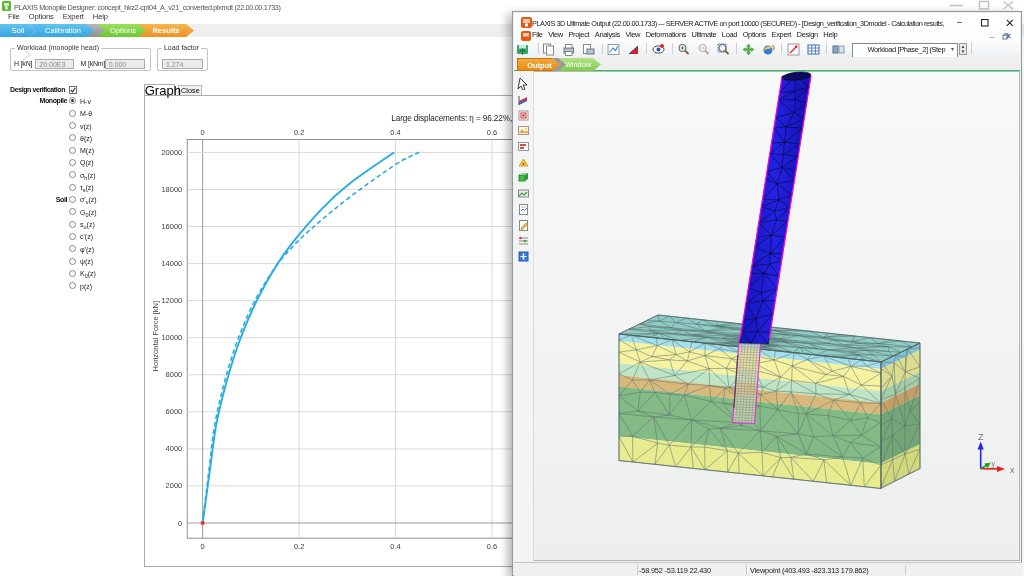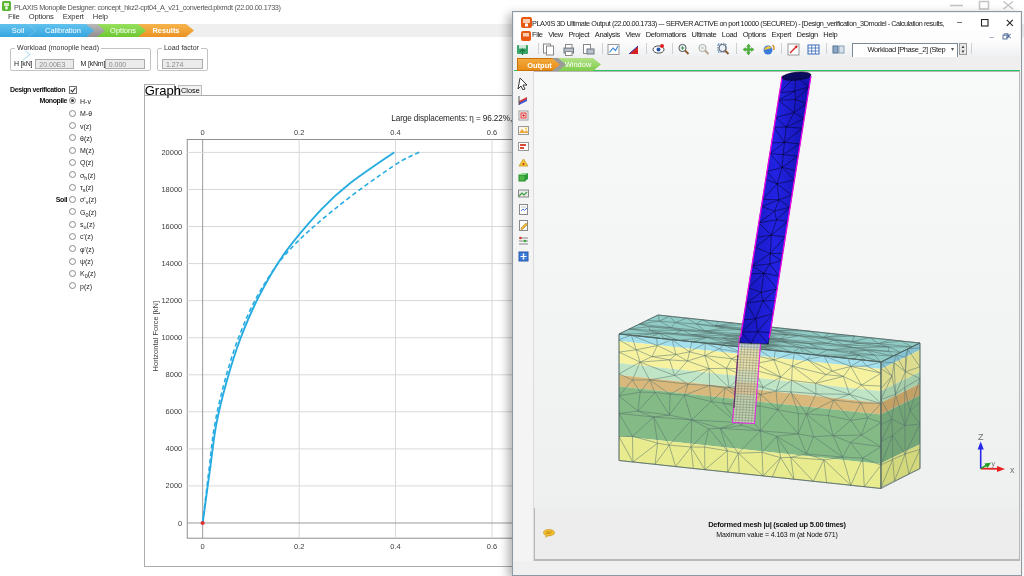--- a/index.html
+++ b/index.html
@@ -383,22 +383,20 @@
 <polygon points="980.7,441.5 977.6,449.5 983.8,449.5" fill="#2727e8"></polygon>
 <line x1="980.7" y1="468.6" x2="999.5" y2="468.9" stroke="#e82020"></line>
 <polygon points="1005,469 997,465.9 997,472.1" fill="#e82020"></polygon>
 <line x1="980.7" y1="468.6" x2="987.5" y2="464.7" stroke="#1e9e1e"></line>
 <polygon points="990.8,462.8 984.4,463.6 987.6,468" fill="#1e9e1e"></polygon>
 </g>
 <text x="980.7" y="440" font-size="9" fill="#707070" text-anchor="middle" font-family="Liberation Sans, sans-serif">Z</text>
 <text x="1010" y="473" font-size="9" fill="#707070" font-family="Liberation Sans, sans-serif">x</text>
 <text x="991.5" y="466" font-size="7" fill="#707070" font-family="Liberation Sans, sans-serif">y</text>
 </svg>
-  <div id="vinfo">
-    <div style="margin-top:11.5px;font-weight:bold;font-size:7.5px;letter-spacing:-0.25px">Deformed mesh |u| (scaled up 5.00 times)</div>
-    <div style="margin-top:2.5px;font-size:7px;letter-spacing:-0.15px">Maximum value = 4.163 m (at Node 671)</div>
-    <svg class="abs" style="left:8px;top:21px" width="12" height="9" viewBox="0 0 14 10">
-        <ellipse cx="7" cy="4" rx="6.5" ry="3.6" fill="#f6c12c" stroke="#c8921a" stroke-width="0.8"></ellipse>
-        <path d="M4 6.5L3 9.5L7.5 7" fill="#f6c12c" stroke="#c8921a" stroke-width="0.6"></path>
-        <path d="M3.5 3.2h7M3.5 4.8h5.5" stroke="#a8761a" stroke-width="0.7"></path>
-      </svg>
+  <div id="rstatus">
+    <span class="abs" style="left:125px;top:3px">-58.952 -53.119 22.430</span>
+    <span class="abs" style="left:236px;top:3px">Viewpoint (403.493 -823.313 179.862)</span>
+    <div class="abs" style="left:123px;top:2px;width:1px;height:10px;background:#cdcdcd"></div>
+    <div class="abs" style="left:232px;top:2px;width:1px;height:10px;background:#cdcdcd"></div>
+    <div class="abs" style="left:391px;top:2px;width:1px;height:10px;background:#cdcdcd"></div>
   </div>
 </div>
 
 </body></html>

